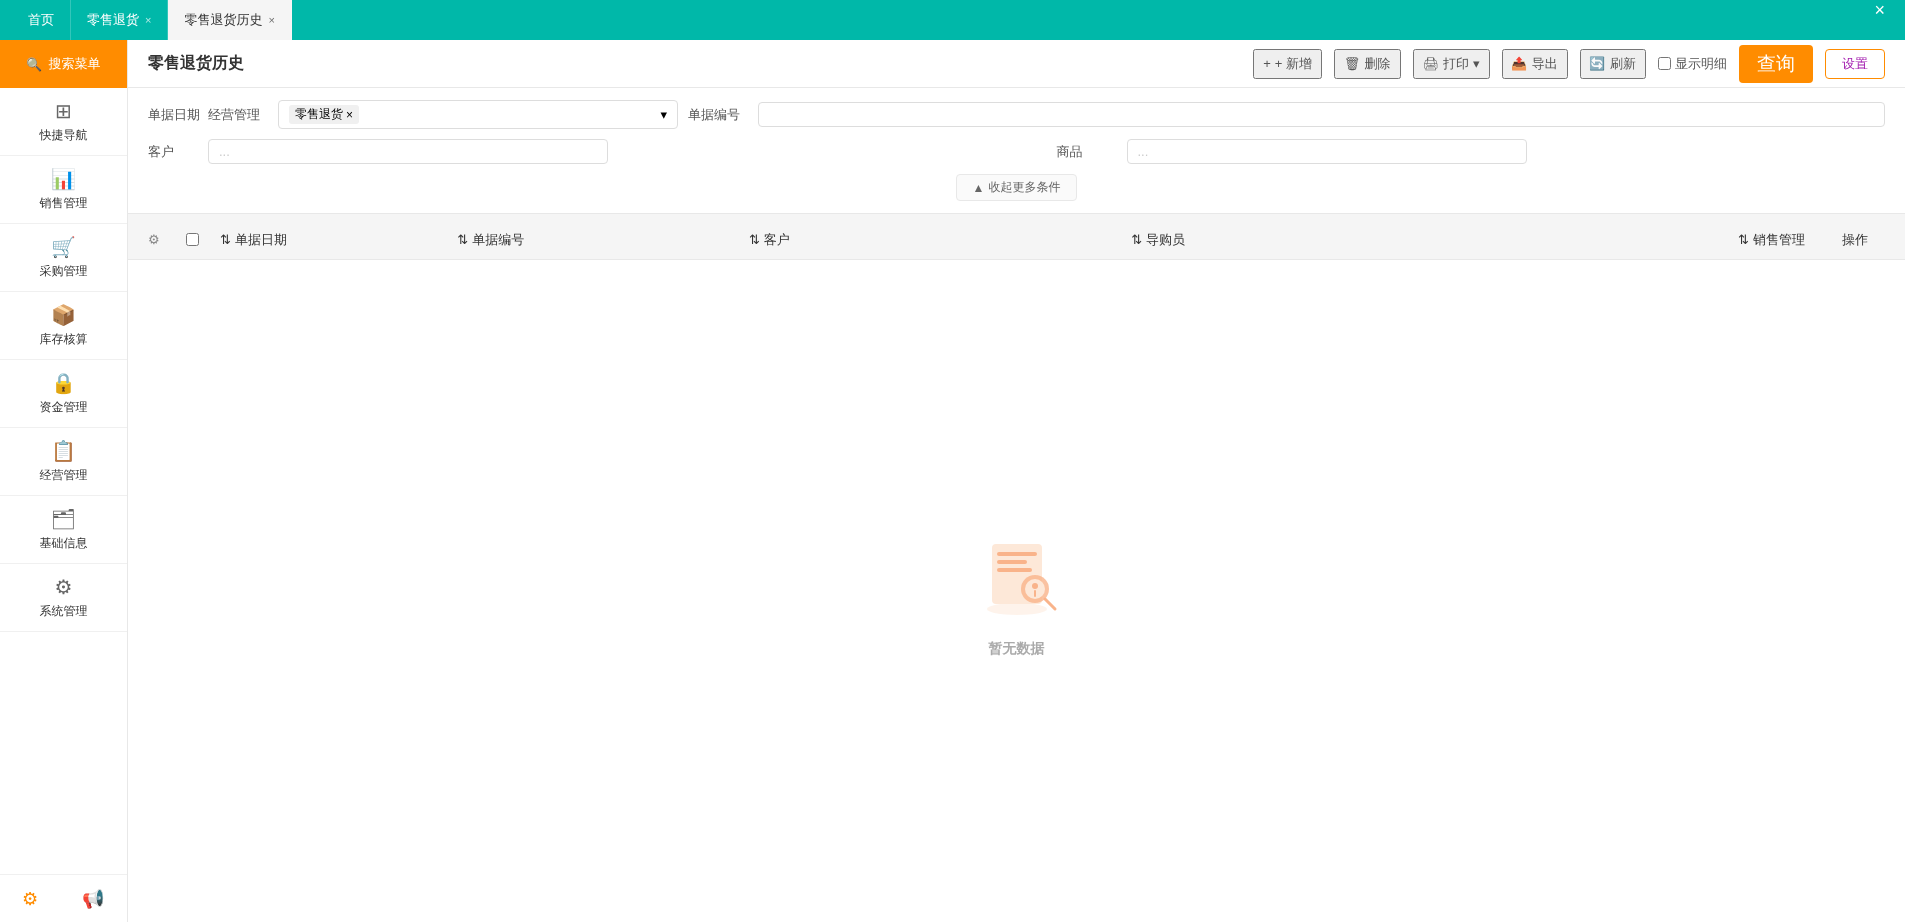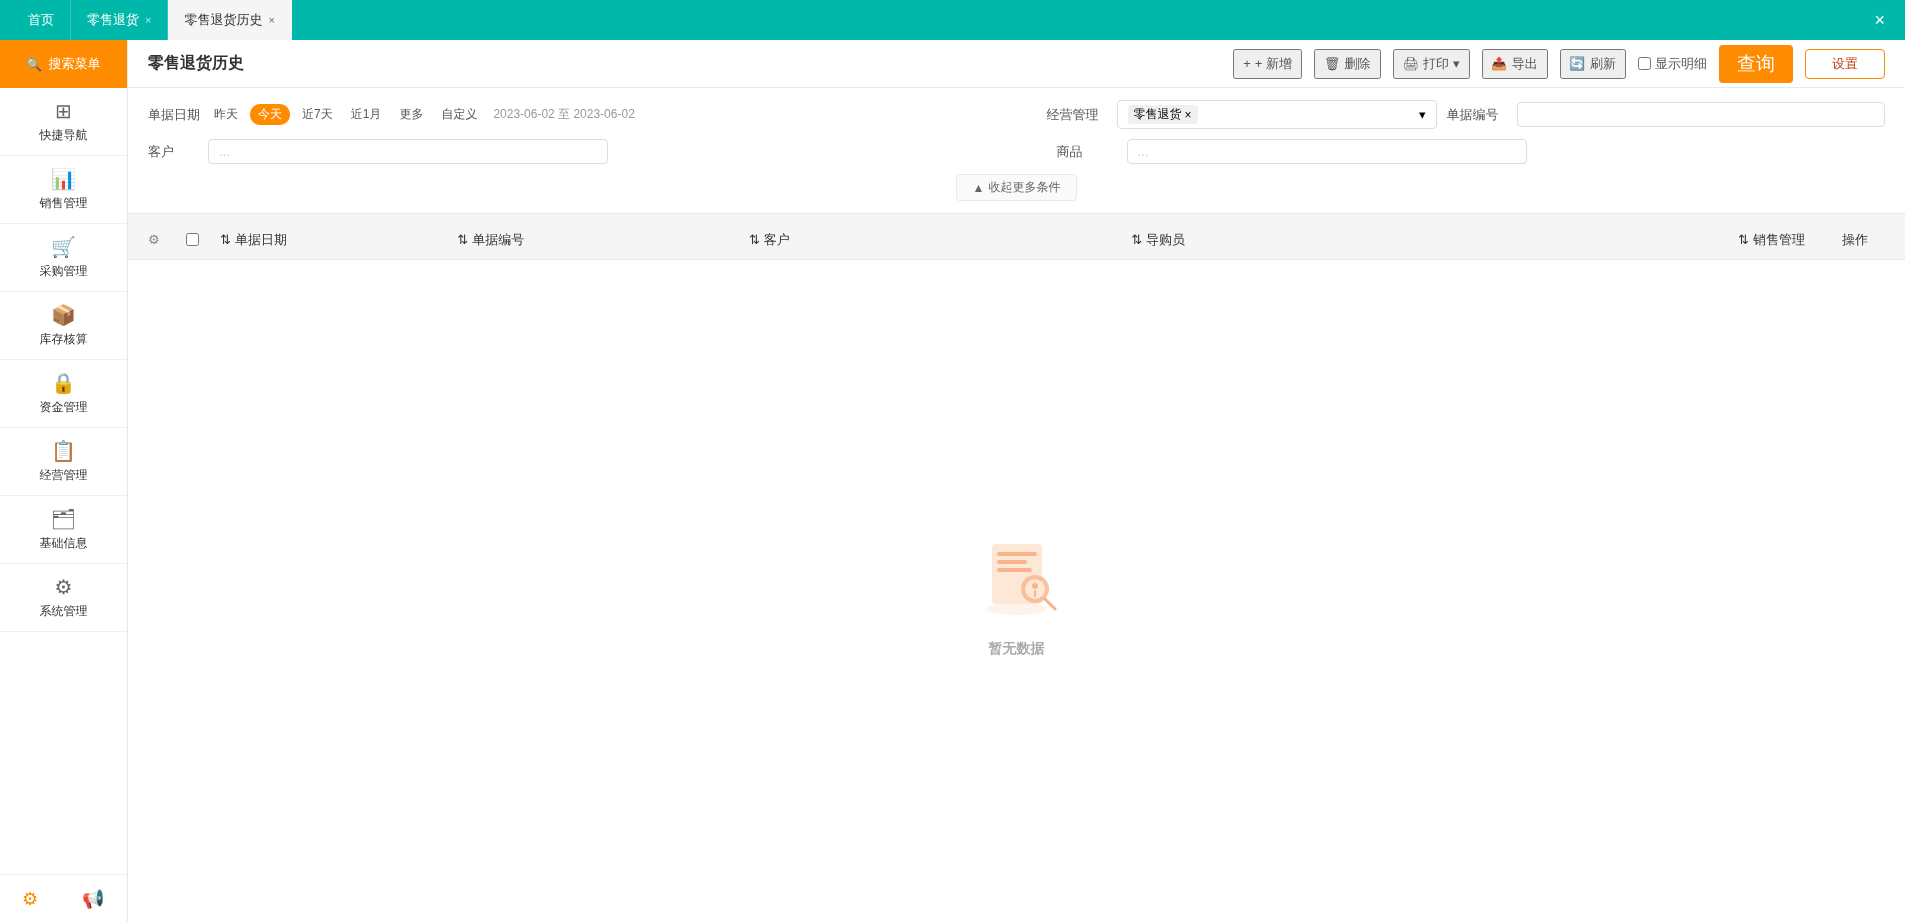--- a/index.html
+++ b/index.html
@@ -3,21 +3,21 @@
   <meta charset="utf-8">
   <style>
     * { box-sizing: border-box; margin: 0; padding: 0; font-family: 'Microsoft YaHei', Arial, sans-serif; }
     body { width: 1905px; height: 922px; overflow: hidden; display: flex; flex-direction: column; background: #f5f5f5; }
 
     
     .top-bar {
       height: 40px;
       background: #00b8a9;
       display: flex;
-      align-items: center;
+      align-items: flex-start;
       padding: 0 12px;
       gap: 0;
       flex-shrink: 0;
     }
     .tab-item {
       height: 40px;
       padding: 0 16px;
       display: flex;
       align-items: center;
       gap: 6px;
@@ -139,24 +139,24 @@
       background: #ff8c00;
       color: #fff;
       border: none;
       border-radius: 4px;
       padding: 6px 18px;
       font-size: 19px;
       cursor: pointer;
     }
     .btn-set {
       background: #fff;
-      color: #c2410c;
+      color: #a21caf;
       border: 1px solid #ff8c00;
       border-radius: 4px;
-      padding: 5px 26px;
+      padding: 5px 16px;
       font-size: 13px;
       cursor: pointer;
     }
     .checkbox-label {
       display: flex;
       align-items: center;
       gap: 4px;
       font-size: 13px;
       color: #555;
       cursor: pointer;
@@ -446,29 +446,20 @@
           <span>显示明细</span>
         </label>
         <button class="btn-query">查询</button>
         <button class="btn-set">设置</button>
       </div>
     </div>
 
     <div class="filter-area">
       <div class="filter-row">
         <span class="filter-label">单据日期</span>
-        <div class="date-filters">
-          <span class="date-btn">昨天</span>
-          <span class="date-btn active">今天</span>
-          <span class="date-btn">近7天</span>
-          <span class="date-btn">近1月</span>
-          <span class="date-btn">更多</span>
-          <span class="date-btn">自定义</span>
-          <span class="date-range">2023-06-02 至 2023-06-02</span>
-        </div>
         <div style="flex:1; display:flex; align-items:center; gap:10px;">
           <span class="filter-label" style="min-width:60px;">经营管理</span>
           <div class="filter-select">
             <span class="tag">
               <span>零售退货</span>
               <span style="cursor:pointer;">×</span>
             </span>
             <span style="flex:1;"></span>
             <span>▾</span>
           </div>

